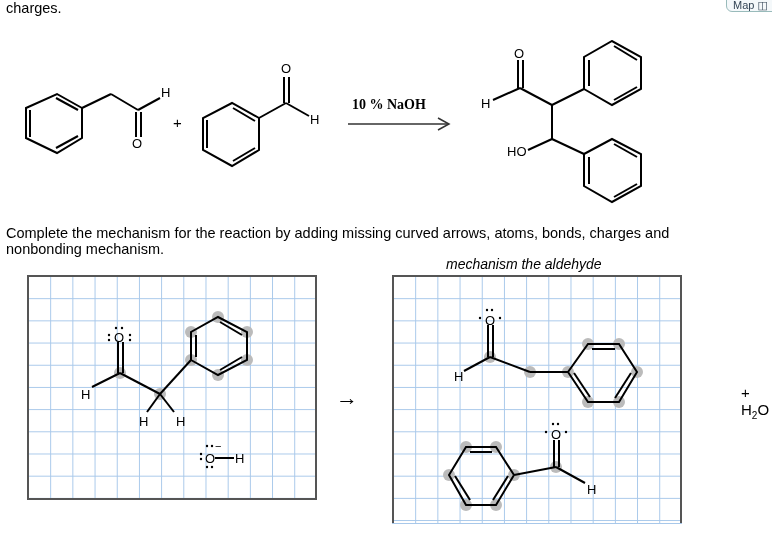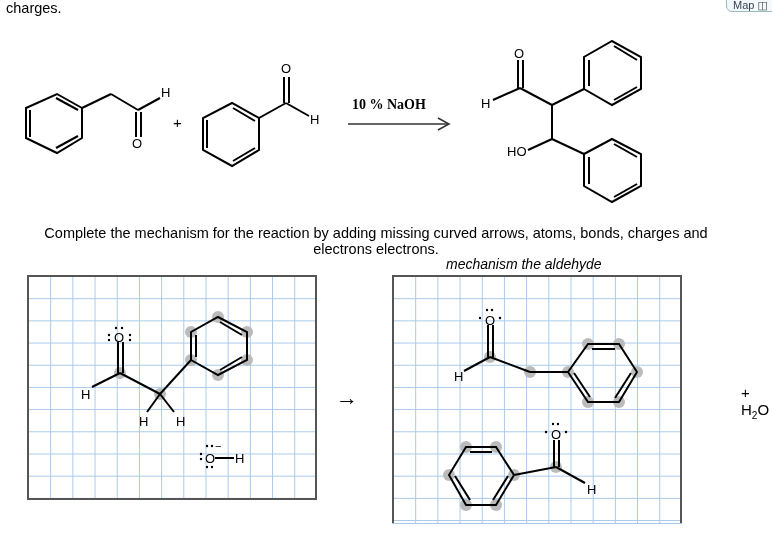--- a/index.html
+++ b/index.html
@@ -1,20 +1,20 @@
 <!DOCTYPE html>
 <html><head>
 <meta charset="utf-8">
 <style>
   html,body{margin:0;padding:0;background:#fff;}
   body{width:772px;height:536px;position:relative;overflow:hidden;font-family:"Liberation Sans",sans-serif;color:#000;}
   .q1{position:absolute;left:6px;top:0px;font-size:14.5px;line-height:16px;width:740px;}
   .mapbtn{position:absolute;left:726px;top:-8px;width:60px;height:20px;border:1px solid #9bb;border-radius:6px;background:#f4f8fa;font-size:11px;color:#345;padding-left:6px;box-sizing:border-box;line-height:24px;}
   .scheme{position:absolute;left:0;top:40px;}
-  .q2{position:absolute;left:6px;top:225px;font-size:14.5px;line-height:16px;width:740px;text-align:center;}
+  .q2{position:absolute;left:6px;top:225px;font-size:14.5px;line-height:16px;width:740px;}
   .caption{position:absolute;left:446px;top:256px;font-size:14px;font-style:italic;}
   .grid{position:absolute;border-top:2px solid #555;border-left:2px solid #555;border-right:2px solid #555;border-bottom:2px solid #555;
         background-color:#fff;
         background-image:linear-gradient(#a8c8ea 1px,transparent 1px),linear-gradient(90deg,#a8c8ea 1px,transparent 1px);
         background-size:22.2px 22.2px;background-position:-1px -1px;box-sizing:border-box;}
   .g1{left:27px;top:275px;width:290px;height:225px;}
   .g2{left:392px;top:275px;width:290px;height:249px;border-bottom:none;}
   .g2 .bottomline{position:absolute;left:-2px;bottom:0;width:290px;height:1px;background:#a8c8ea;}
   .mol{position:absolute;left:0;top:0;}
   .arrow{position:absolute;left:336px;top:385px;font-size:22px;}
@@ -86,21 +86,21 @@
     <line x1="614" y1="144" x2="637" y2="157"></line>
     <line x1="614" y1="197" x2="637" y2="184"></line>
   </g>
   <text x="514" y="58" font-size="13">O</text>
   <text x="481" y="108" font-size="13">H</text>
   <text x="507" y="156" font-size="13">HO</text>
 </svg>
 
 <div class="q2">
   <div>Complete the mechanism for the reaction by adding missing curved arrows, atoms, bonds, charges and</div>
-  <div>electrons electrons.</div>
+  <div>nonbonding mechanism.</div>
 </div>
 <div class="caption">mechanism the aldehyde</div>
 
 <div class="grid g1">
   <svg class="mol" width="290" height="225">
     <g fill="#bbb">
       <circle cx="91" cy="96" r="6"></circle>
         <circle cx="131" cy="117" r="6"></circle>
       <circle cx="162" cy="83" r="6"></circle>
         <circle cx="162" cy="55" r="6"></circle>

